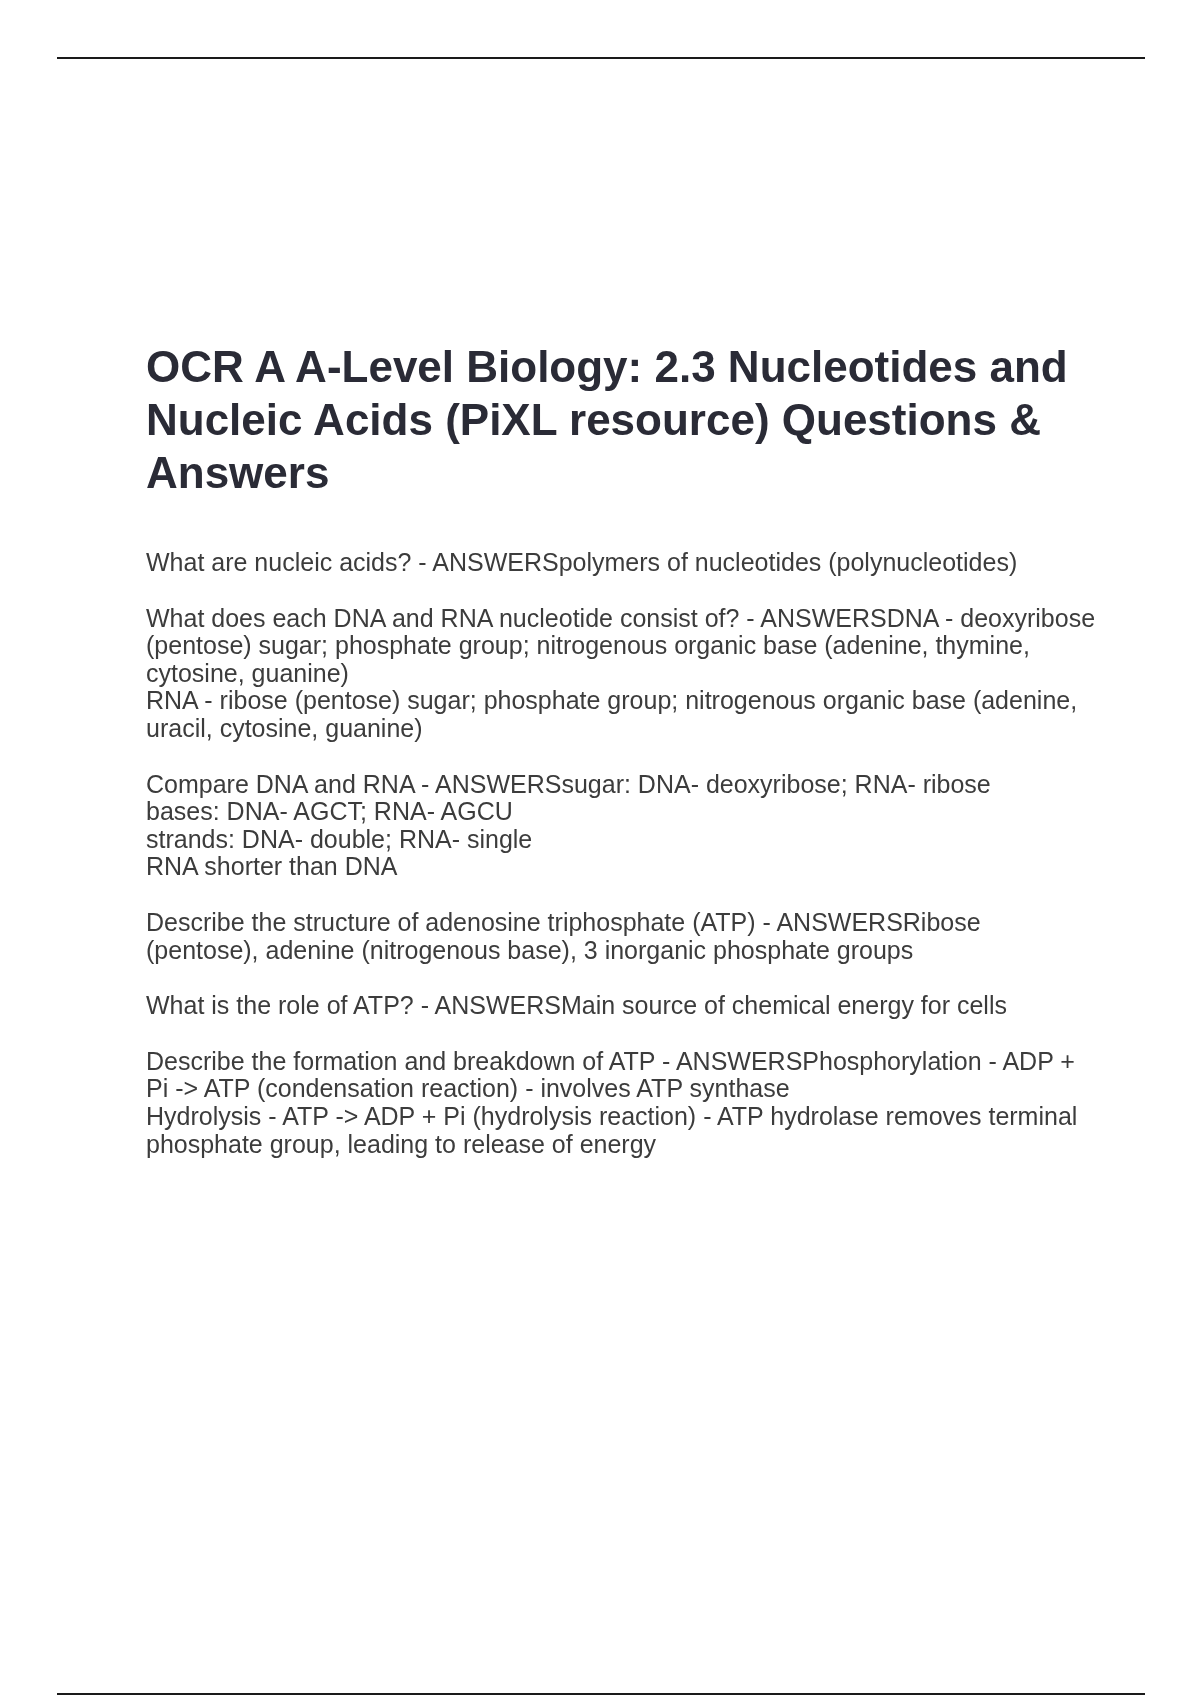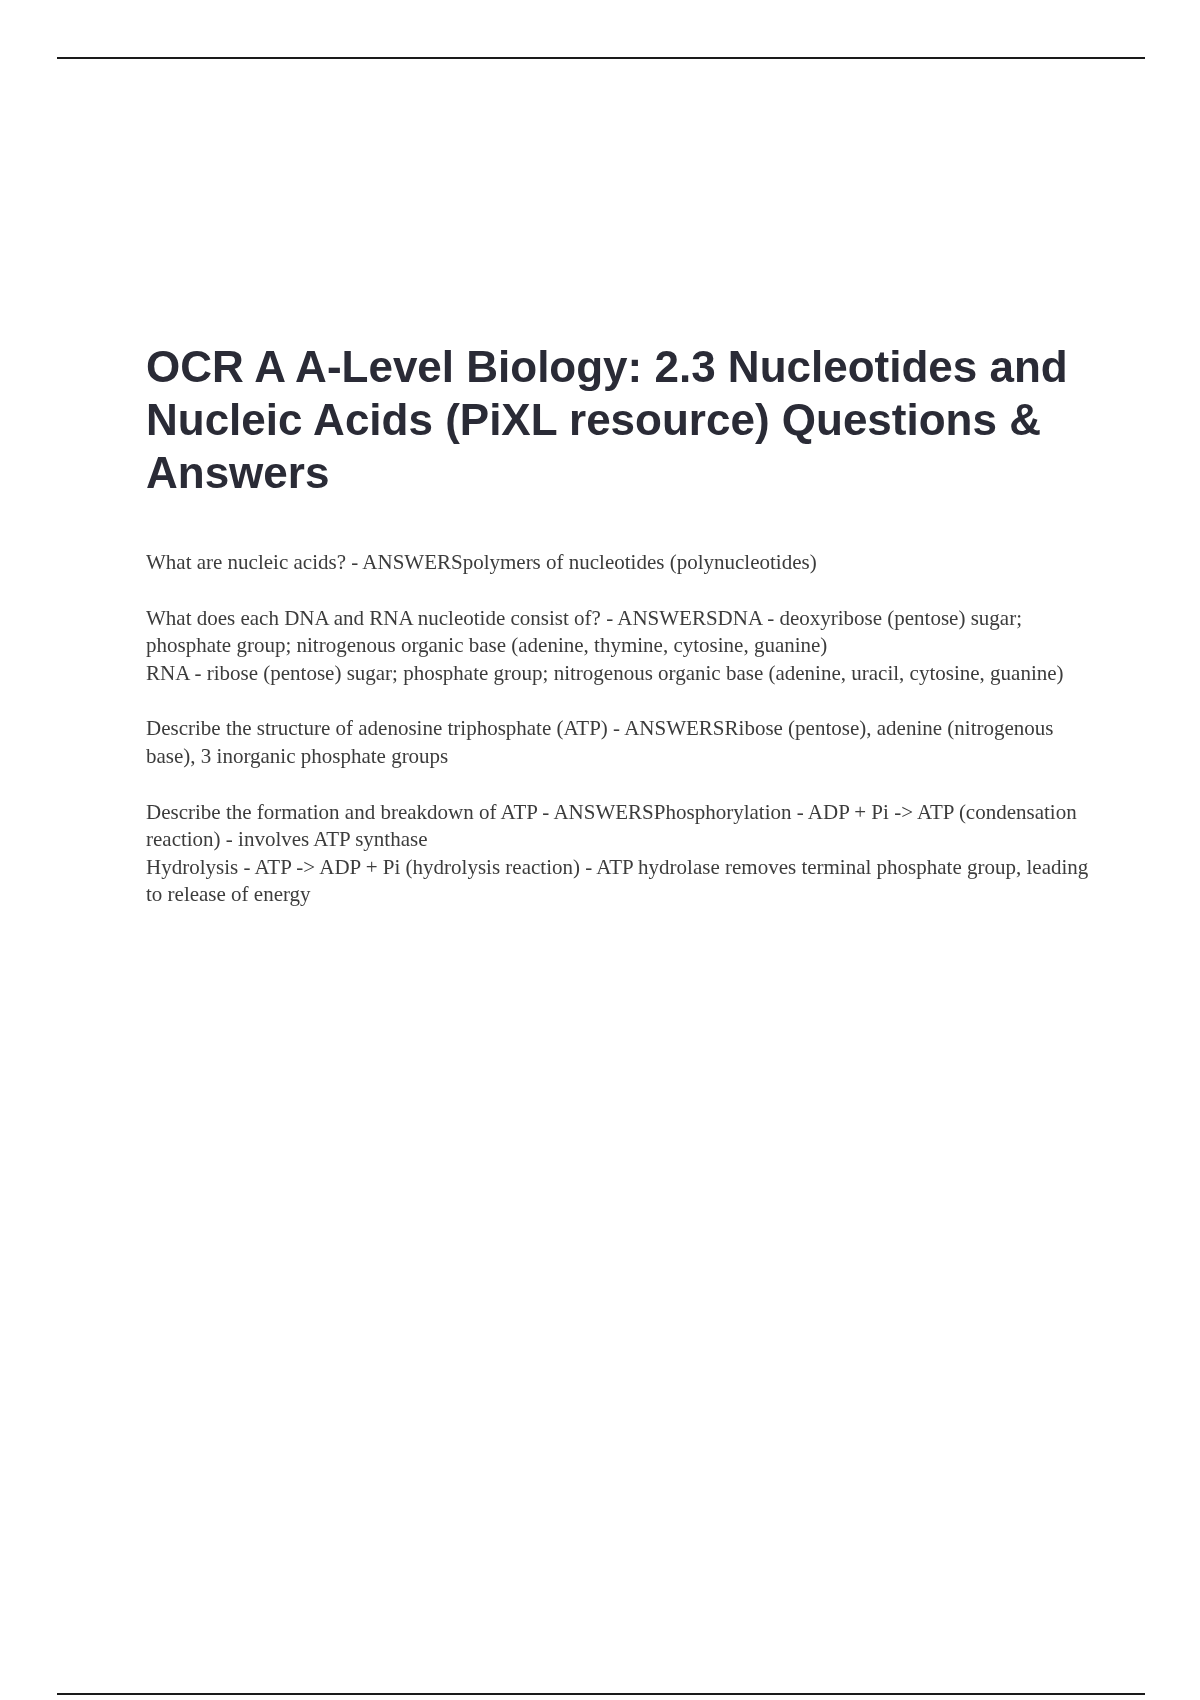--- a/index.html
+++ b/index.html
@@ -3,32 +3,37 @@
   <meta charset="utf-8">
   <style>
     html, body { margin: 0; padding: 0; background: #ffffff; }
     body { width: 1200px; height: 1700px; position: relative; overflow: hidden; }
     .rule { position: absolute; left: 57px; width: 1088px; height: 2px; background: #1a1a1a; }
     .rule.top { top: 57px; }
     .rule.bottom { top: 1693px; }
     .content { position: absolute; left: 146px; top: 340px; width: 950px; }
     h1 { font-family: "Liberation Sans", sans-serif; font-weight: bold; font-size: 44px; line-height: 53px; color: #2a2b36; margin: 0; }
     .qa-list { margin-top: 50px; }
-    .qa { font-family: Liberation Serif, serif; font-size: 21px; line-height: 27.6px; color: #3c3c3c; margin: 0 0 28px 0; white-space: pre-wrap; }
+    .qa { font-family: Liberation Sans, sans-serif; font-size: 25px; line-height: 27.6px; color: #3c3c3c; margin: 0 0 28px 0; white-space: pre-wrap; }
   </style>
 </head>
 <body>
 
 <div class="rule top"></div>
 
 <div class="content">
   <h1>OCR A A-Level Biology: 2.3 Nucleotides and Nucleic Acids (PiXL resource) Questions &amp; Answers</h1>
   <div class="qa-list">
     <p class="qa">What are nucleic acids? - ANSWERSpolymers of nucleotides (polynucleotides)</p>
     <p class="qa">What does each DNA and RNA nucleotide consist of? - ANSWERSDNA - deoxyribose (pentose) sugar; phosphate group; nitrogenous organic base (adenine, thymine, cytosine, guanine)
 RNA - ribose (pentose) sugar; phosphate group; nitrogenous organic base (adenine, uracil, cytosine, guanine)</p>
+    <p class="qa">Compare DNA and RNA - ANSWERSsugar: DNA- deoxyribose; RNA- ribose
+bases: DNA- AGCT; RNA- AGCU
+strands: DNA- double; RNA- single
+RNA shorter than DNA</p>
     <p class="qa">Describe the structure of adenosine triphosphate (ATP) - ANSWERSRibose (pentose), adenine (nitrogenous base), 3 inorganic phosphate groups</p>
+    <p class="qa">What is the role of ATP? - ANSWERSMain source of chemical energy for cells</p>
     <p class="qa">Describe the formation and breakdown of ATP - ANSWERSPhosphorylation - ADP + Pi -&gt; ATP (condensation reaction) - involves ATP synthase
 Hydrolysis - ATP -&gt; ADP + Pi (hydrolysis reaction) - ATP hydrolase removes terminal phosphate group, leading to release of energy</p>
   </div>
 </div>
 
 <div class="rule bottom"></div>
 
 </body></html>

